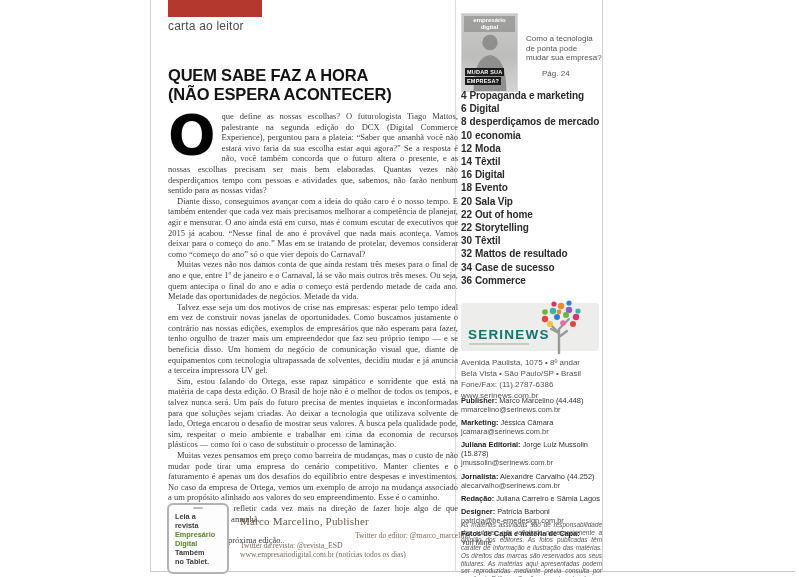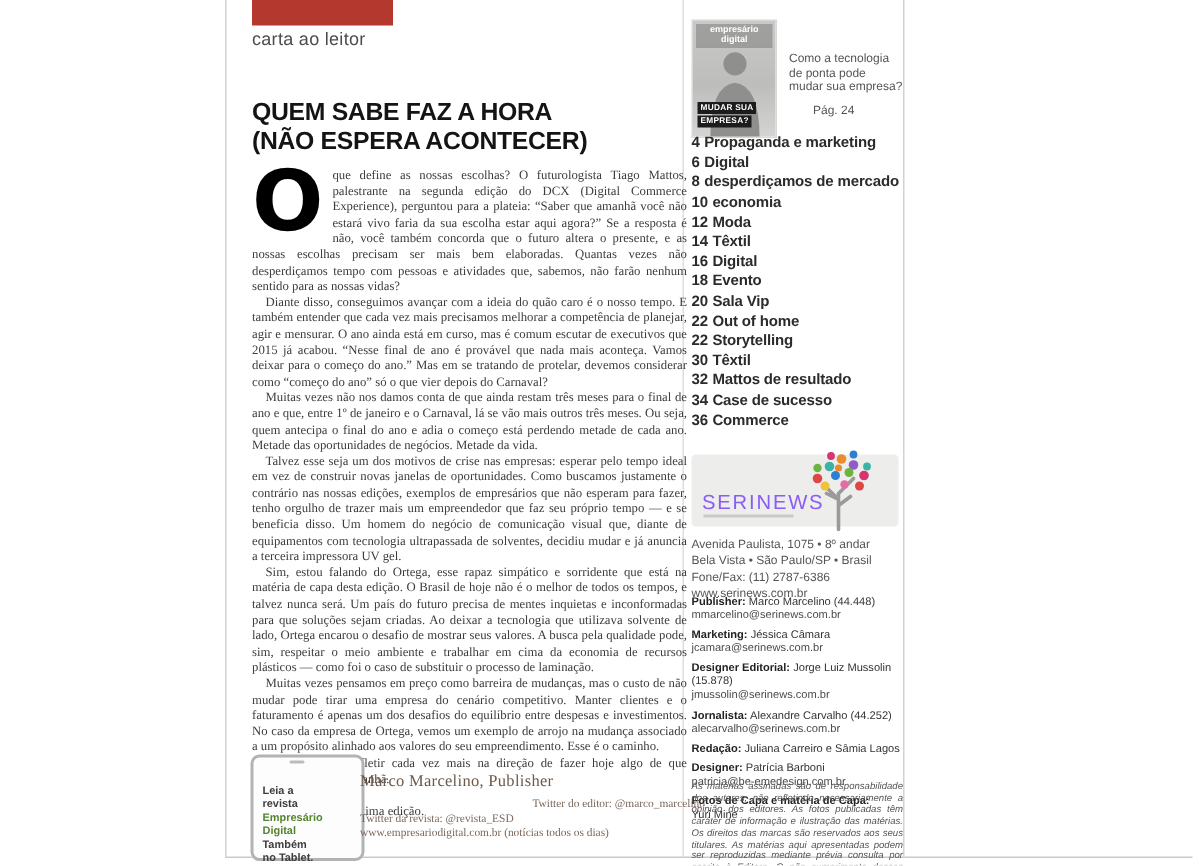--- a/index.html
+++ b/index.html
@@ -18,21 +18,21 @@
 
   
   #article-title{position:absolute;left:168px;top:66px;width:290px;font-size:16.5px;font-weight:bold;color:#141414;line-height:1.15;letter-spacing:-.2px;}
   #article-body{position:absolute;left:168px;top:111px;width:290px;font-family:"Liberation Serif",serif;font-size:8.5px;line-height:10.6px;color:#3c3c3c;text-align:justify;}
   #article-body p{margin:0;}
   #article-body p + p{text-indent:9px;}
   #article-body p.gap{margin-top:11px;}
   .dropcap{float:left;font-family:"DejaVu Sans",sans-serif;font-weight:bold;font-size:56px;line-height:43px;color:#000;margin:2px 6px 0 0;}
 
   
-  #tablet-box{position:absolute;left:167px;top:503px;width:76px;height:71px;border:2px solid #b3b3b3;border-radius:6px;background:#fdfdfd;box-sizing:border-box;padding:17px 0 0 6px;}
+  #tablet-box{position:absolute;left:167px;top:503px;width:62px;height:71px;border:2px solid #b3b3b3;border-radius:6px;background:#fdfdfd;box-sizing:border-box;padding:7px 0 0 6px;}
   #tablet-box:before{content:"";position:absolute;top:2px;left:24px;width:10px;height:2px;background:#bbb;border-radius:2px;}
   .tablet-line{font-size:7.3px;font-weight:bold;line-height:9px;color:#3d3d3d;}
   .tablet-line.green{color:#55842e;}
   #author-block{position:absolute;left:240px;top:515px;width:230px;font-family:"Liberation Serif",serif;color:#6e5a4a;}
   #author-name{font-size:11px;letter-spacing:.2px;}
   .author-sub{font-size:7.6px;line-height:9.6px;color:#7c685c;}
   .author-sub.first{margin-top:4px;text-align:right;}
 
   
   #cover-thumb{position:absolute;left:461px;top:13px;width:57px;height:79px;background:linear-gradient(180deg,#c9c9c7 0%,#bdbdbb 55%,#d4d4d2 100%);border:1px solid #d8d8d8;box-sizing:border-box;overflow:hidden;}
@@ -43,21 +43,21 @@
   #cover-chip2{bottom:6px;}
 
   #feature-note{position:absolute;left:526px;top:34px;width:76px;font-size:8px;line-height:9.6px;color:#555;}
   #feature-page{margin-top:6px;font-size:8px;color:#555;padding-left:16px;}
 
   #toc{position:absolute;left:461px;top:89px;width:140px;}
   .toc-item{font-size:10px;font-weight:bold;color:#2b2b2b;line-height:13.2px;letter-spacing:-.1px;white-space:nowrap;}
   .toc-num{margin-right:3px;}
 
   #logo-box{position:absolute;left:461px;top:303px;width:138px;height:48px;background:#ededec;border-radius:3px;}
-  #logo-text{position:absolute;left:7px;top:24px;font-size:13.5px;font-weight:normal;letter-spacing:1.2px;color:#8b5cf6;text-transform:uppercase;}
+  #logo-text{position:absolute;left:7px;top:24px;font-size:13.5px;font-weight:bold;letter-spacing:1.2px;color:#0f766e;text-transform:uppercase;}
   #logo-tagline-bar{position:absolute;left:8px;top:40px;width:60px;height:2px;background:#c9c9c9;}
   #logo-tree{position:absolute;right:14px;top:-4px;}
 
   #address-block{position:absolute;left:461px;top:357px;width:140px;font-size:8px;line-height:11px;color:#555;}
   #address-block .site{color:#555;}
 
   #credits{position:absolute;left:461px;top:396px;width:142px;font-size:7.4px;color:#3a3a3a;}
   .credit{margin-bottom:4.2px;}
   .credit .crole{font-weight:bold;color:#222;}
   .credit .cname{color:#333;}
@@ -179,21 +179,21 @@
   <div id="credits">
     <div class="credit">
       <div><span class="crole">Publisher:</span> <span class="cname">Marco Marcelino (44.448)</span></div>
       <div class="cemail">mmarcelino@serinews.com.br</div>
     </div>
     <div class="credit">
       <div><span class="crole">Marketing:</span> <span class="cname">Jéssica Câmara</span></div>
       <div class="cemail">jcamara@serinews.com.br</div>
     </div>
     <div class="credit">
-      <div><span class="crole">Designer Editorial:</span> <span class="cname">Jorge Luiz Mussolin (15.878)</span></div>
+      <div><span class="crole">Juliana Editorial:</span> <span class="cname">Jorge Luiz Mussolin (15.878)</span></div>
       <div class="cemail">jmussolin@serinews.com.br</div>
     </div>
     <div class="credit">
       <div><span class="crole">Jornalista:</span> <span class="cname">Alexandre Carvalho (44.252)</span></div>
       <div class="cemail">alecarvalho@serinews.com.br</div>
     </div>
     <div class="credit">
       <div><span class="crole">Redação:</span> <span class="cname">Juliana Carreiro e Sâmia Lagos</span></div>
 
     </div>

